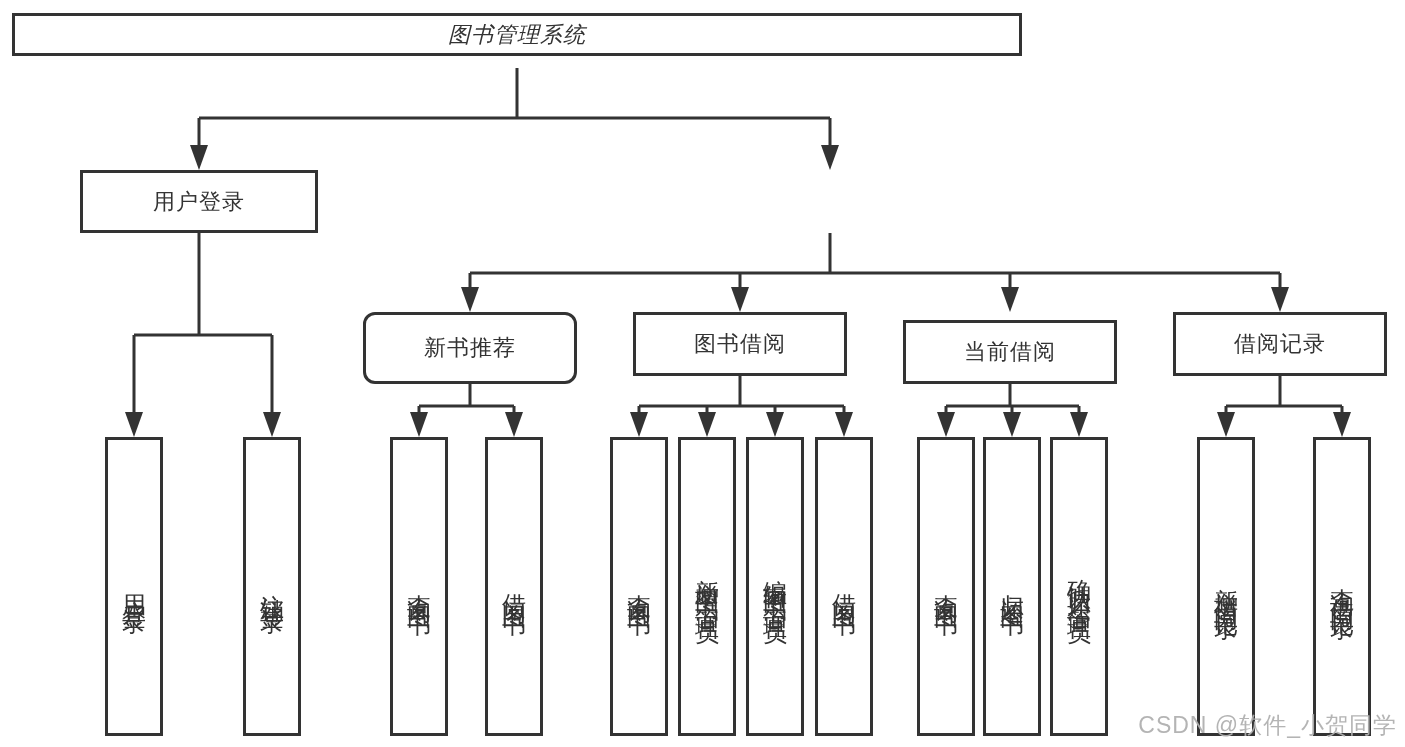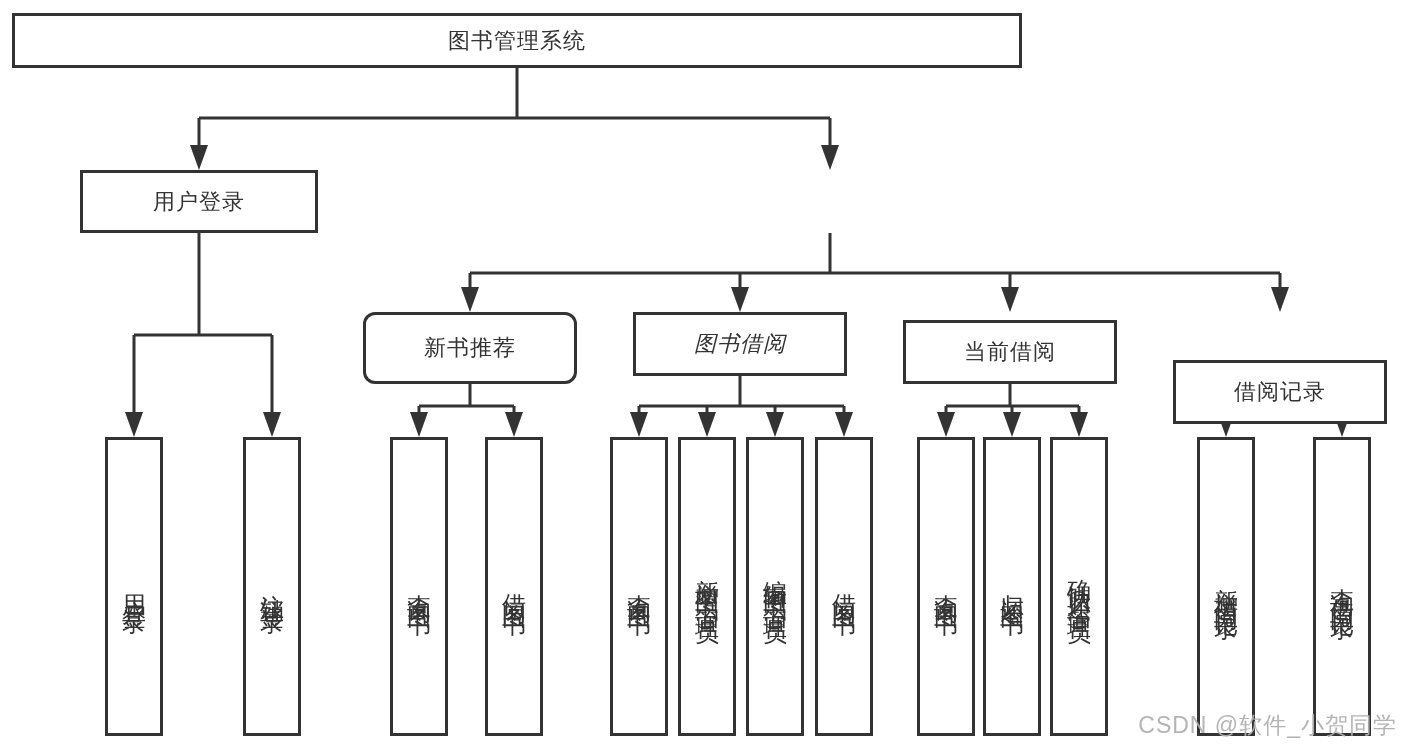--- a/index.html
+++ b/index.html
@@ -41,29 +41,29 @@
     writing-mode: vertical-rl;
     text-orientation: mixed;
     font-size: 24px;
     letter-spacing: 6px;
     top: 437px;
     width: 58px;
     height: 299px;
     line-height: 1;
   }
   
-  #node-root { left: 12px; top: 13px; width: 1010px; height: 55px; }
+  #node-root { left: 12px; top: 13px; width: 1010px; height: 43px; font-style: italic; }
   
   #node-user-login      { left: 80px;  top: 170px; width: 238px; height: 63px; }
   #node-book-management { left: 713px; top: 170px; width: 235px; height: 63px; }
   
   #node-new-book-recommend { left: 363px;  top: 312px; width: 214px; height: 72px; border-radius: 12px; }
-  #node-book-borrow        { left: 633px;  top: 312px; width: 214px; height: 64px; font-style: italic; }
+  #node-book-borrow        { left: 633px;  top: 312px; width: 214px; height: 64px; }
   #node-current-borrow     { left: 903px;  top: 320px; width: 214px; height: 64px; }
-  #node-borrow-records     { left: 1173px; top: 312px; width: 214px; height: 64px; margin-top: 48px; }
+  #node-borrow-records     { left: 1173px; top: 312px; width: 214px; height: 64px; }
   
   #leaf-user-login           { left: 105px; }
   #leaf-logout               { left: 243px; }
   #leaf-query-books-1        { left: 390px; }
   #leaf-borrow-books-1       { left: 485px; }
   #leaf-query-books-2        { left: 610px; }
   #leaf-add-books-admin      { left: 678px; }
   #leaf-edit-books-admin     { left: 746px; }
   #leaf-borrow-books-2       { left: 815px; }
   #leaf-query-books-3        { left: 917px; }

